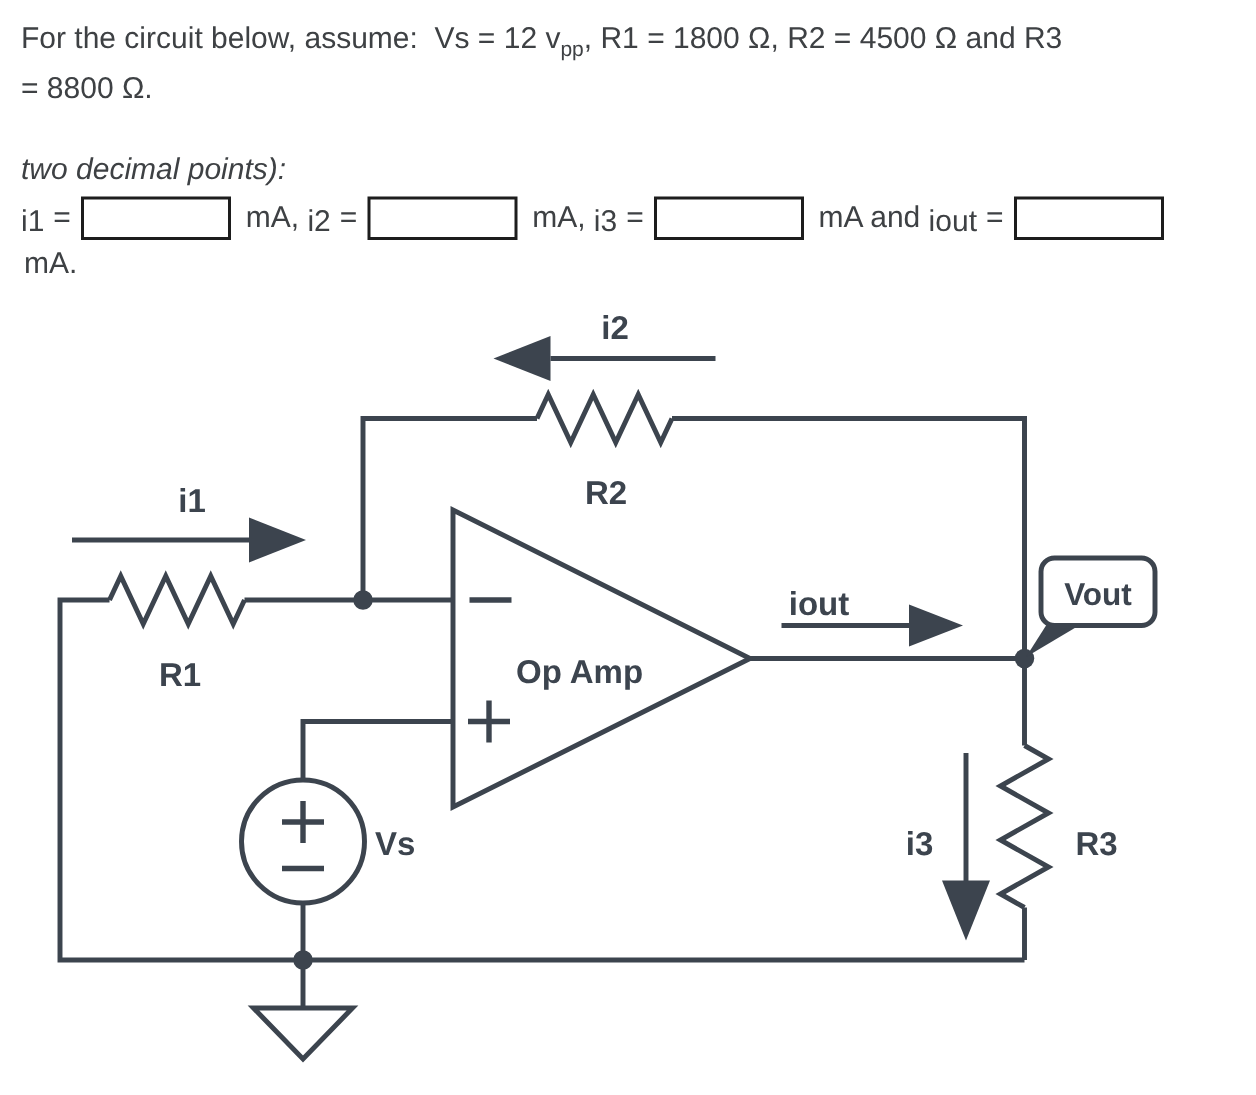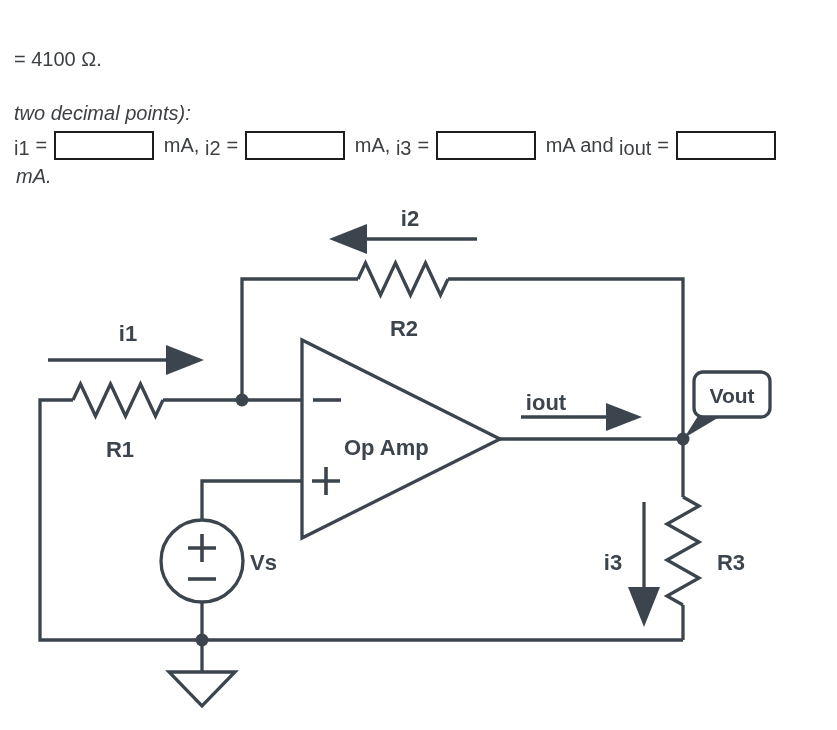--- a/index.html
+++ b/index.html
@@ -21,41 +21,42 @@
   .wire{stroke:#3c444e;stroke-width:3.3;fill:none;stroke-linejoin:miter;}
   .sym{stroke:#3c444e;stroke-width:3.6;fill:none;stroke-linecap:butt;}
   .fillshape{fill:#3c444e;stroke:none;}
   .openshape{fill:#ffffff;stroke:#3c444e;stroke-width:3.3;stroke-linejoin:miter;}
 </style>
 </head>
 <body>
 
 <div class="screen">
 
-  <div class="qline" style="top:47px;">= 4100 Ω.</div>
+  <div class="qline" style="top:14px;"><span>For the circuit below, assume:  Vs = 12 v</span><span class="subpp">pp</span><span>, R1 = 1800 Ω, R2 = 4500 Ω and R3</span></div>
+  <div class="qline" style="top:47px;">= 8800 Ω.</div>
   <div class="qline" style="top:101px;font-style:italic;">two decimal points):</div>
 
   <div class="answer-row">
     <span class="ans-var">i1</span>
       <span class="ans-eq">=</span>
       <input type="text" class="ans-input" value="" style="">
       <span class="ans-after"> mA, </span>
     <span class="ans-var">i2</span>
       <span class="ans-eq">=</span>
       <input type="text" class="ans-input" value="" style="">
       <span class="ans-after"> mA, </span>
     <span class="ans-var">i3</span>
       <span class="ans-eq">=</span>
       <input type="text" class="ans-input" value="" style="">
       <span class="ans-after"> mA and </span>
     <span class="ans-var">iout</span>
       <span class="ans-eq">=</span>
       <input type="text" class="ans-input" value="" style="">
   </div>
-  <div class="qline" style="left:16px;top:164px;font-style:italic;">mA.</div>
+  <div class="qline" style="left:16px;top:164px;">mA.</div>
 
   <svg width="837" height="730" viewBox="0 0 837 730" style="position:absolute;left:0;top:0;">
 
     <path class="wire" d="M73,400 H40 V640 H683"></path>
     <path class="wire" d="M73,400 l7.5,-16 l15,32 l15,-32 l15,32 l15,-32 l15,32 l7.5,-16"></path>
     <path class="wire" d="M163,400 H302"></path>
     <path class="wire" d="M242,400 V279 H358"></path>
     <path class="wire" d="M358,279 l7.5,-16 l15,32 l15,-32 l15,32 l15,-32 l15,32 l7.5,-16"></path>
     <path class="wire" d="M448,279 H683 V439"></path>
     <path class="wire" d="M500,439 H683"></path>

